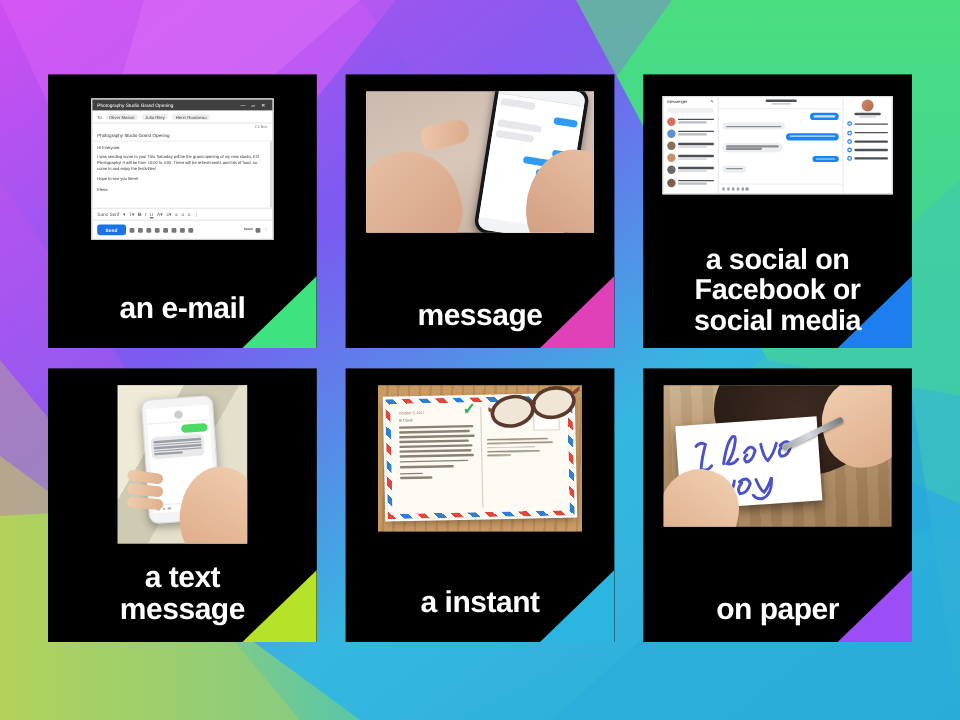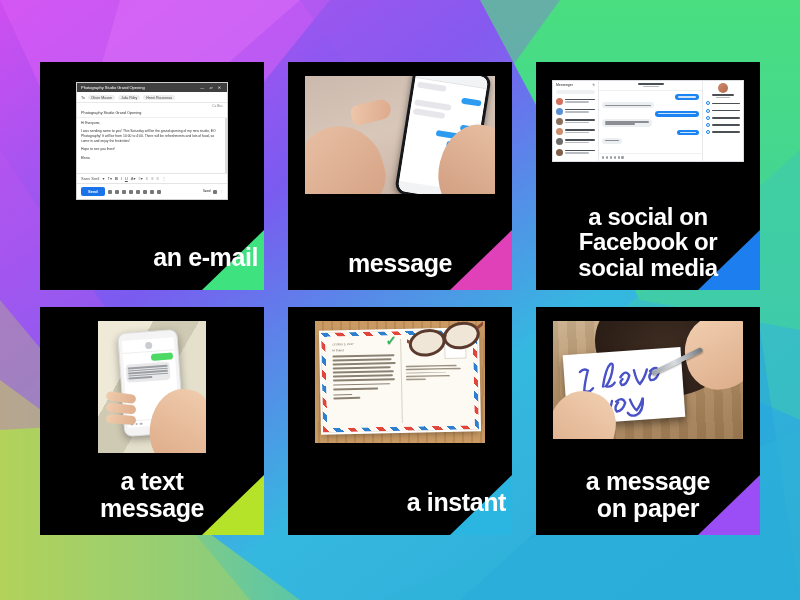--- a/index.html
+++ b/index.html
@@ -23,21 +23,21 @@
     display:flex; flex-direction:column; align-items:center;
   }
   .tri { position:absolute; right:0; bottom:0; width:62px; height:60px; z-index:3; }
   .thumb-wrap { width:100%; display:flex; justify-content:center; align-items:center; }
   .caption {
     position:absolute; left:0; right:0; bottom:0;
     color:#fff; font-weight:bold; text-align:center;
     line-height:1.06; letter-spacing:-.4px; z-index:4;
     padding:0 6px 6px;
   }
-  .cap1 { font-size:25px; bottom:14px;text-align:right; }
+  .cap1 { font-size:25px; bottom:14px; }
   .cap2 { font-size:25px; bottom:8px; }
   .cap3 { font-size:24px; bottom:4px; }
 
   
   .gmail { width:152px; height:118px; margin-top:20px; background:#fff; font-size:2.6px;
            display:flex; flex-direction:column; border:1px solid #d0d0d0;}
   .gm-title { background:#404040; color:#fff; font-size:4px; padding:2px 4px;
               display:flex; justify-content:space-between; align-items:center; }
   .gm-ctrls { letter-spacing:2px; font-size:4px; }
   .gm-to { display:flex; gap:3px; padding:3px 4px 2px; border-bottom:1px solid #e8e8e8;
@@ -567,18 +567,17 @@
         </div>
         <div class="np-hand-r"></div>
         <div class="np-pen"></div>
         <div class="np-hand-l"></div>
       </div>
     </div>
     <svg class="tri" viewBox="0 0 62 60">
       <polygon points="62,0 62,60 0,60" fill="#9b4ef5"></polygon>
     </svg>
     <div class="caption cap2">
-      <div>a message</div>
       <div>on paper</div>
     </div>
   </div>
 
 </div>
 
 </body></html>

